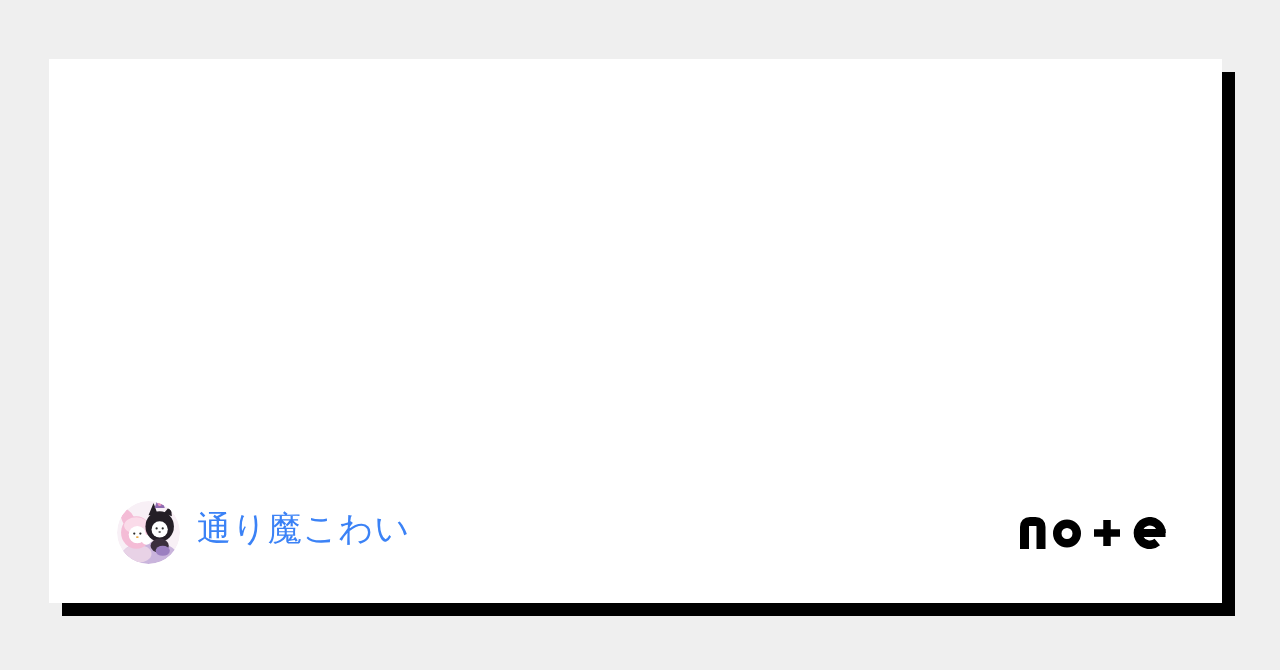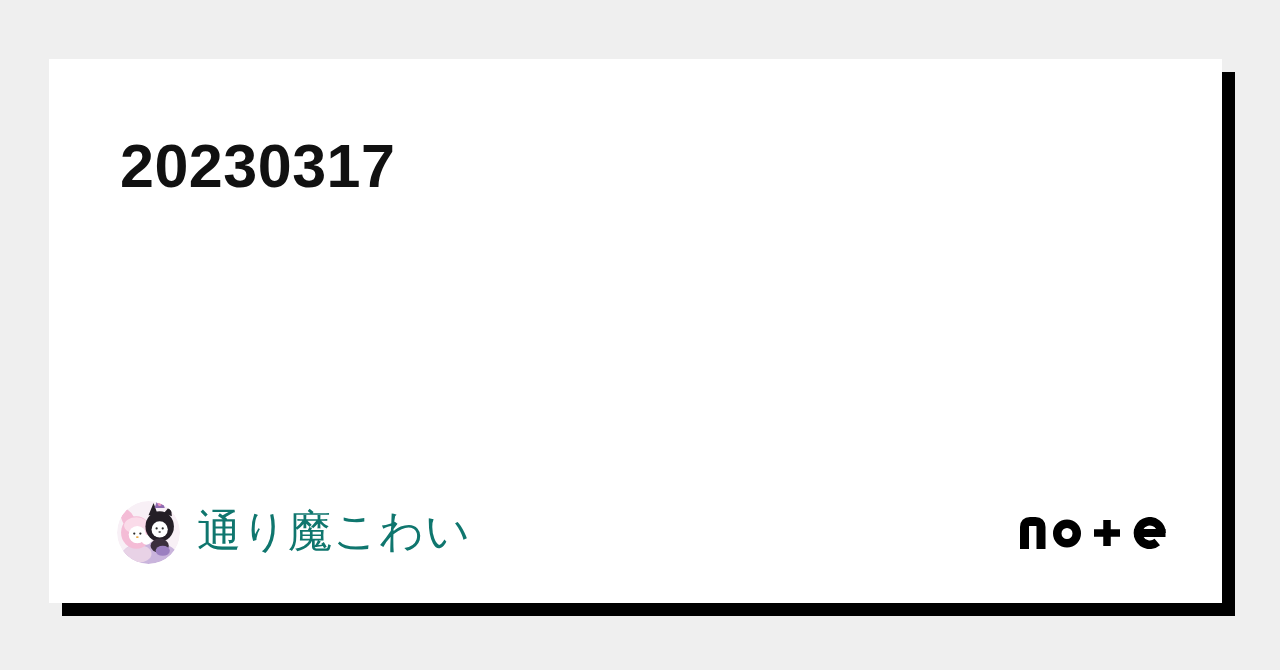--- a/index.html
+++ b/index.html
@@ -45,43 +45,43 @@
   .avatar {
     width: 63px;
     height: 63px;
     border-radius: 50%;
     overflow: hidden;
     flex: 0 0 auto;
     display: block;
   }
   .avatar svg { display: block; }
   .author-name {
-    font-size: 44px;
+    font-size: 34px;
     font-weight: 500;
-    color: #0f766e;
+    color: #3b82f6;
     letter-spacing: 1px;
     line-height: 1;
     padding-bottom: 4px;
+    font-family: Liberation Mono, monospace;
   }
   .note-logo {
     position: absolute;
     right: 56px;
     bottom: 54px;
     width: 146px;
     height: 32px;
   }
   .note-logo svg { display: block; width: 146px; height: 32px; }
 </style>
 </head>
 <body>
 
 <div class="stage">
   <div class="card">
 
-    <div class="title">20230317</div>
 
     <div class="author">
       <span class="avatar">
         <svg viewBox="0 0 62 62" width="63" height="63" xmlns="http://www.w3.org/2000/svg" aria-hidden="true">
           <defs>
             <clipPath id="avclip">
                 <circle cx="31" cy="31" r="31"></circle>
               </clipPath>
           </defs>
           <g clip-path="url(#avclip)">

